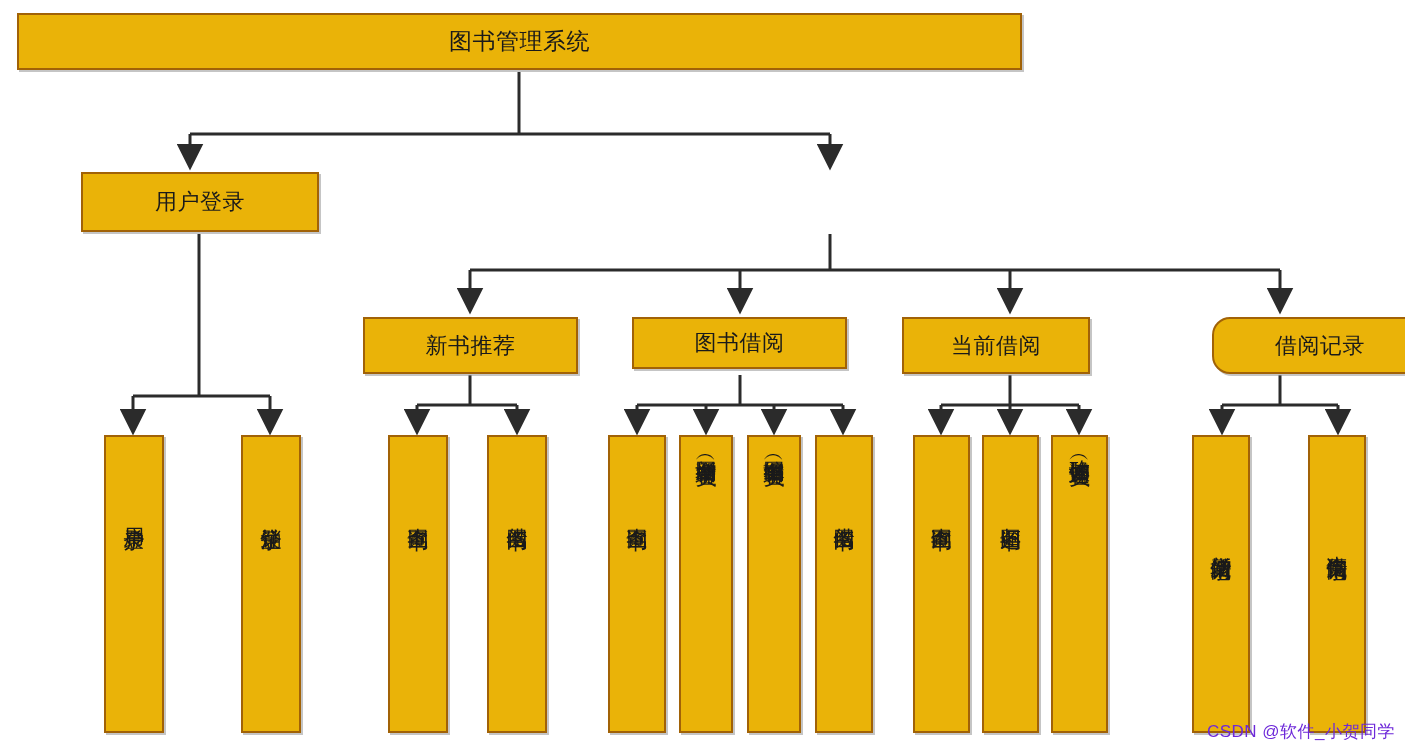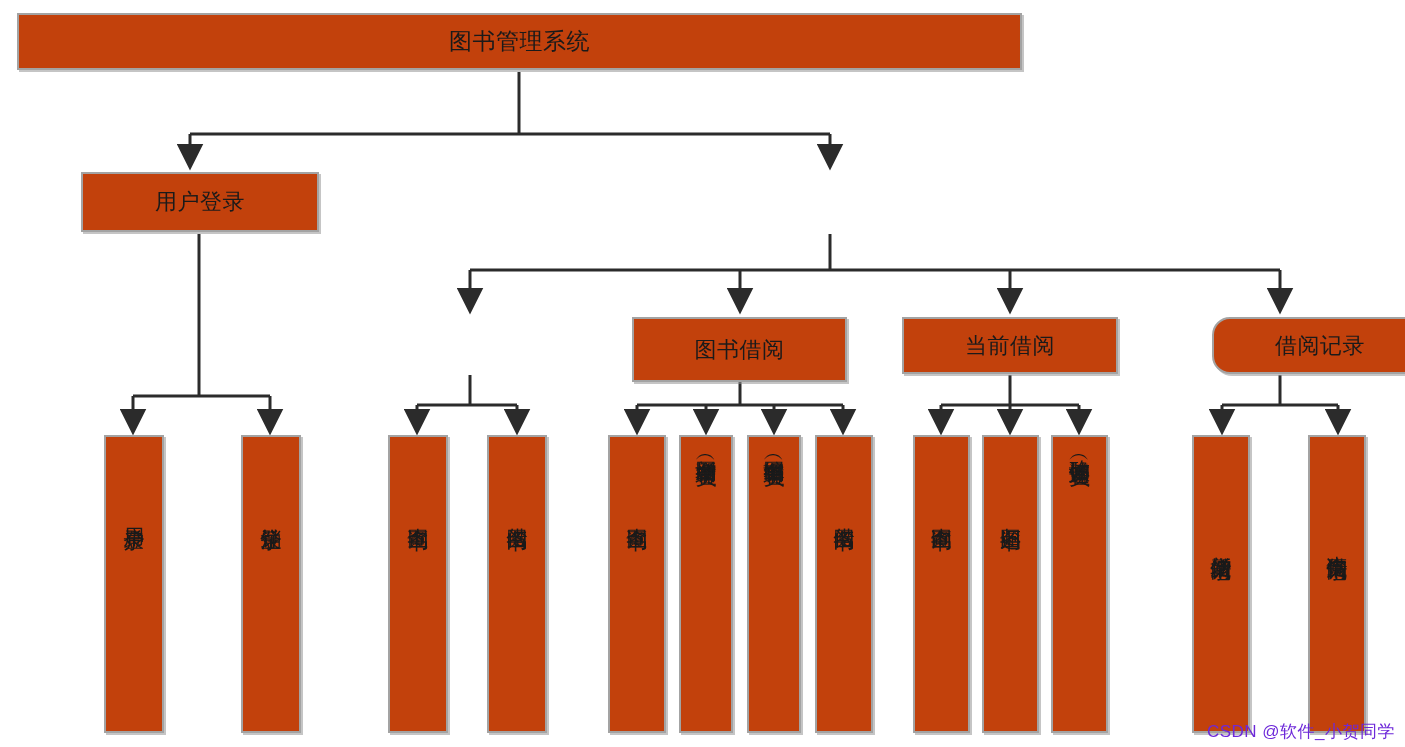--- a/index.html
+++ b/index.html
@@ -22,22 +22,22 @@
     position: absolute;
     left: 0;
     top: 0;
     width: 1405px;
     height: 747px;
     pointer-events: none;
   }
   .node {
     position: absolute;
     box-sizing: border-box;
-    background: #c2410c;
-    border: 2px solid #a3a3a3;
+    background: #eab308;
+    border: 2px solid #a16207;
     box-shadow: 2px 2px 0 rgba(150,150,150,0.55);
     display: flex;
     align-items: center;
     justify-content: center;
     color: #1a1a1a;
     z-index: 2;
   }
   .node .label {
     display: block;
     text-align: center;
@@ -137,24 +137,27 @@
   </svg>
 
   <div class="node horizontal root" style="left:17px; top:13px; width:1005px; height:57px;">
     <span class="label">图书管理系统</span>
   </div>
 
   <div class="node horizontal" style="left:81px; top:172px; width:238px; height:60px;">
     <span class="label">用户登录</span>
   </div>
 
-  <div class="node horizontal" style="left:632px; top:317px; width:215px; height:65px;">
+  <div class="node horizontal" style="left:363px; top:317px; width:215px; height:57px;">
+    <span class="label">新书推荐</span>
+  </div>
+  <div class="node horizontal" style="left:632px; top:317px; width:215px; height:52px;">
     <span class="label">图书借阅</span>
   </div>
-  <div class="node horizontal" style="left:902px; top:317px; width:216px; height:57px;">
+  <div class="node horizontal" style="left:902px; top:317px; width:188px; height:57px;">
     <span class="label">当前借阅</span>
   </div>
   <div class="node horizontal" style="left:1212px; top:317px; width:216px; height:57px;border-radius:18px;">
     <span class="label">借阅记录</span>
   </div>
 
   <div class="node vertical mid" style="left:104px; top:435px; width:60px; height:298px;">
     <span class="label">用户登录</span>
   </div>
   <div class="node vertical mid" style="left:241px; top:435px; width:60px; height:298px;">

